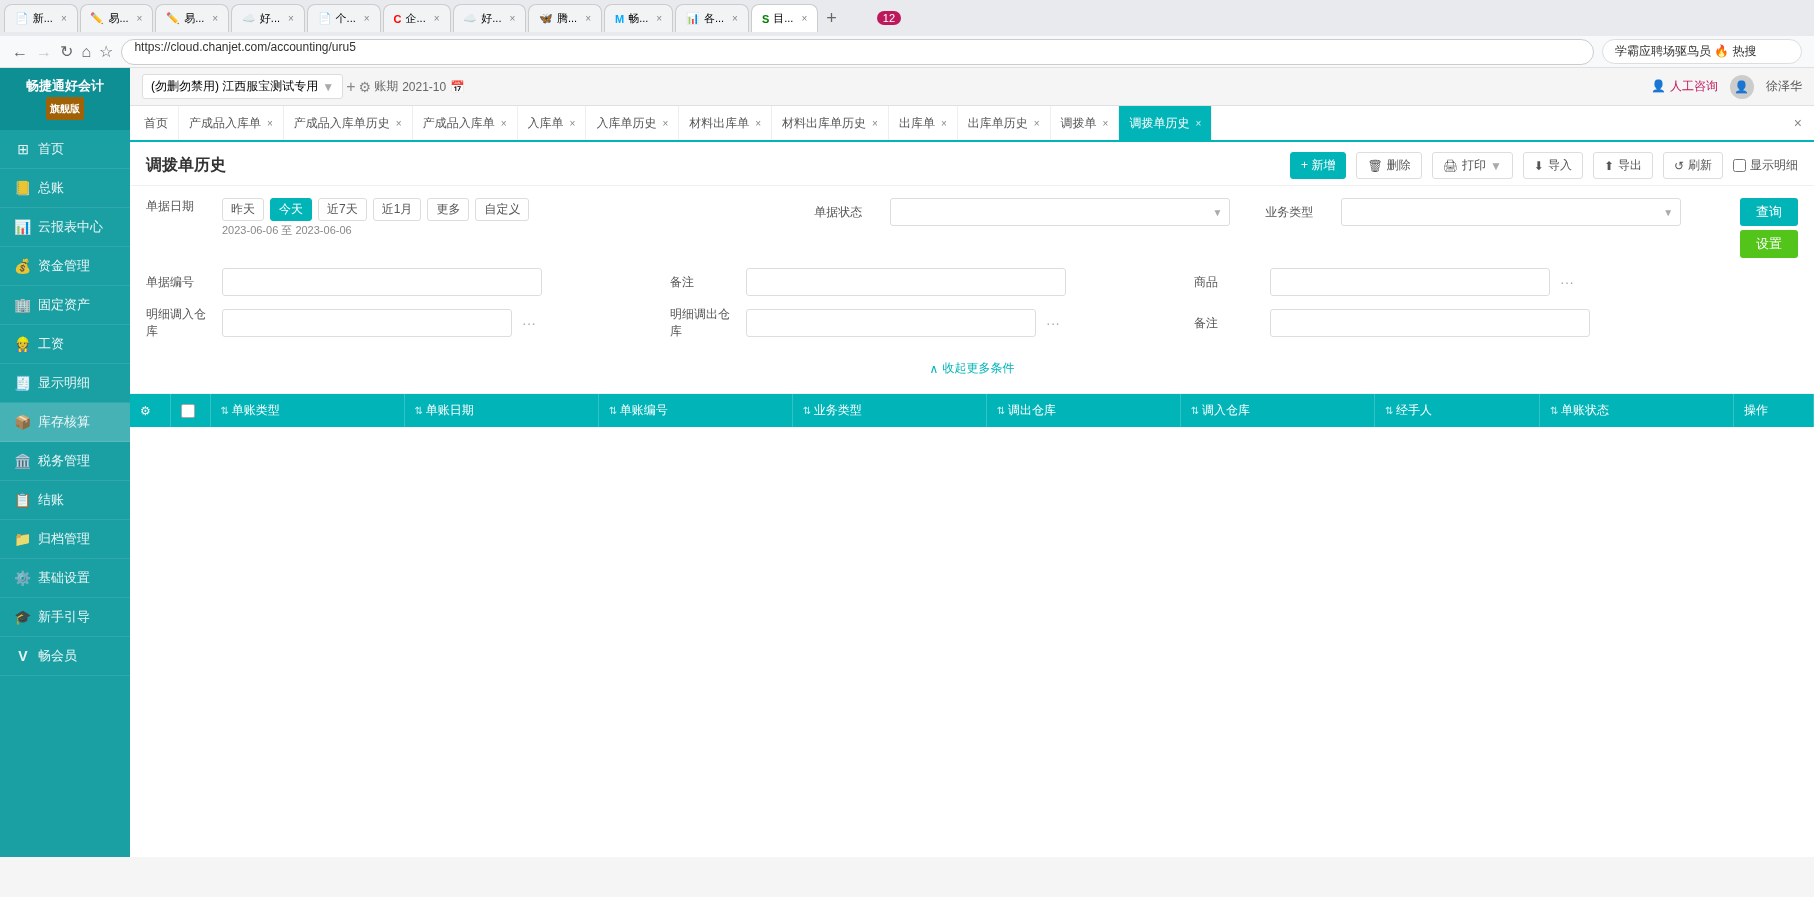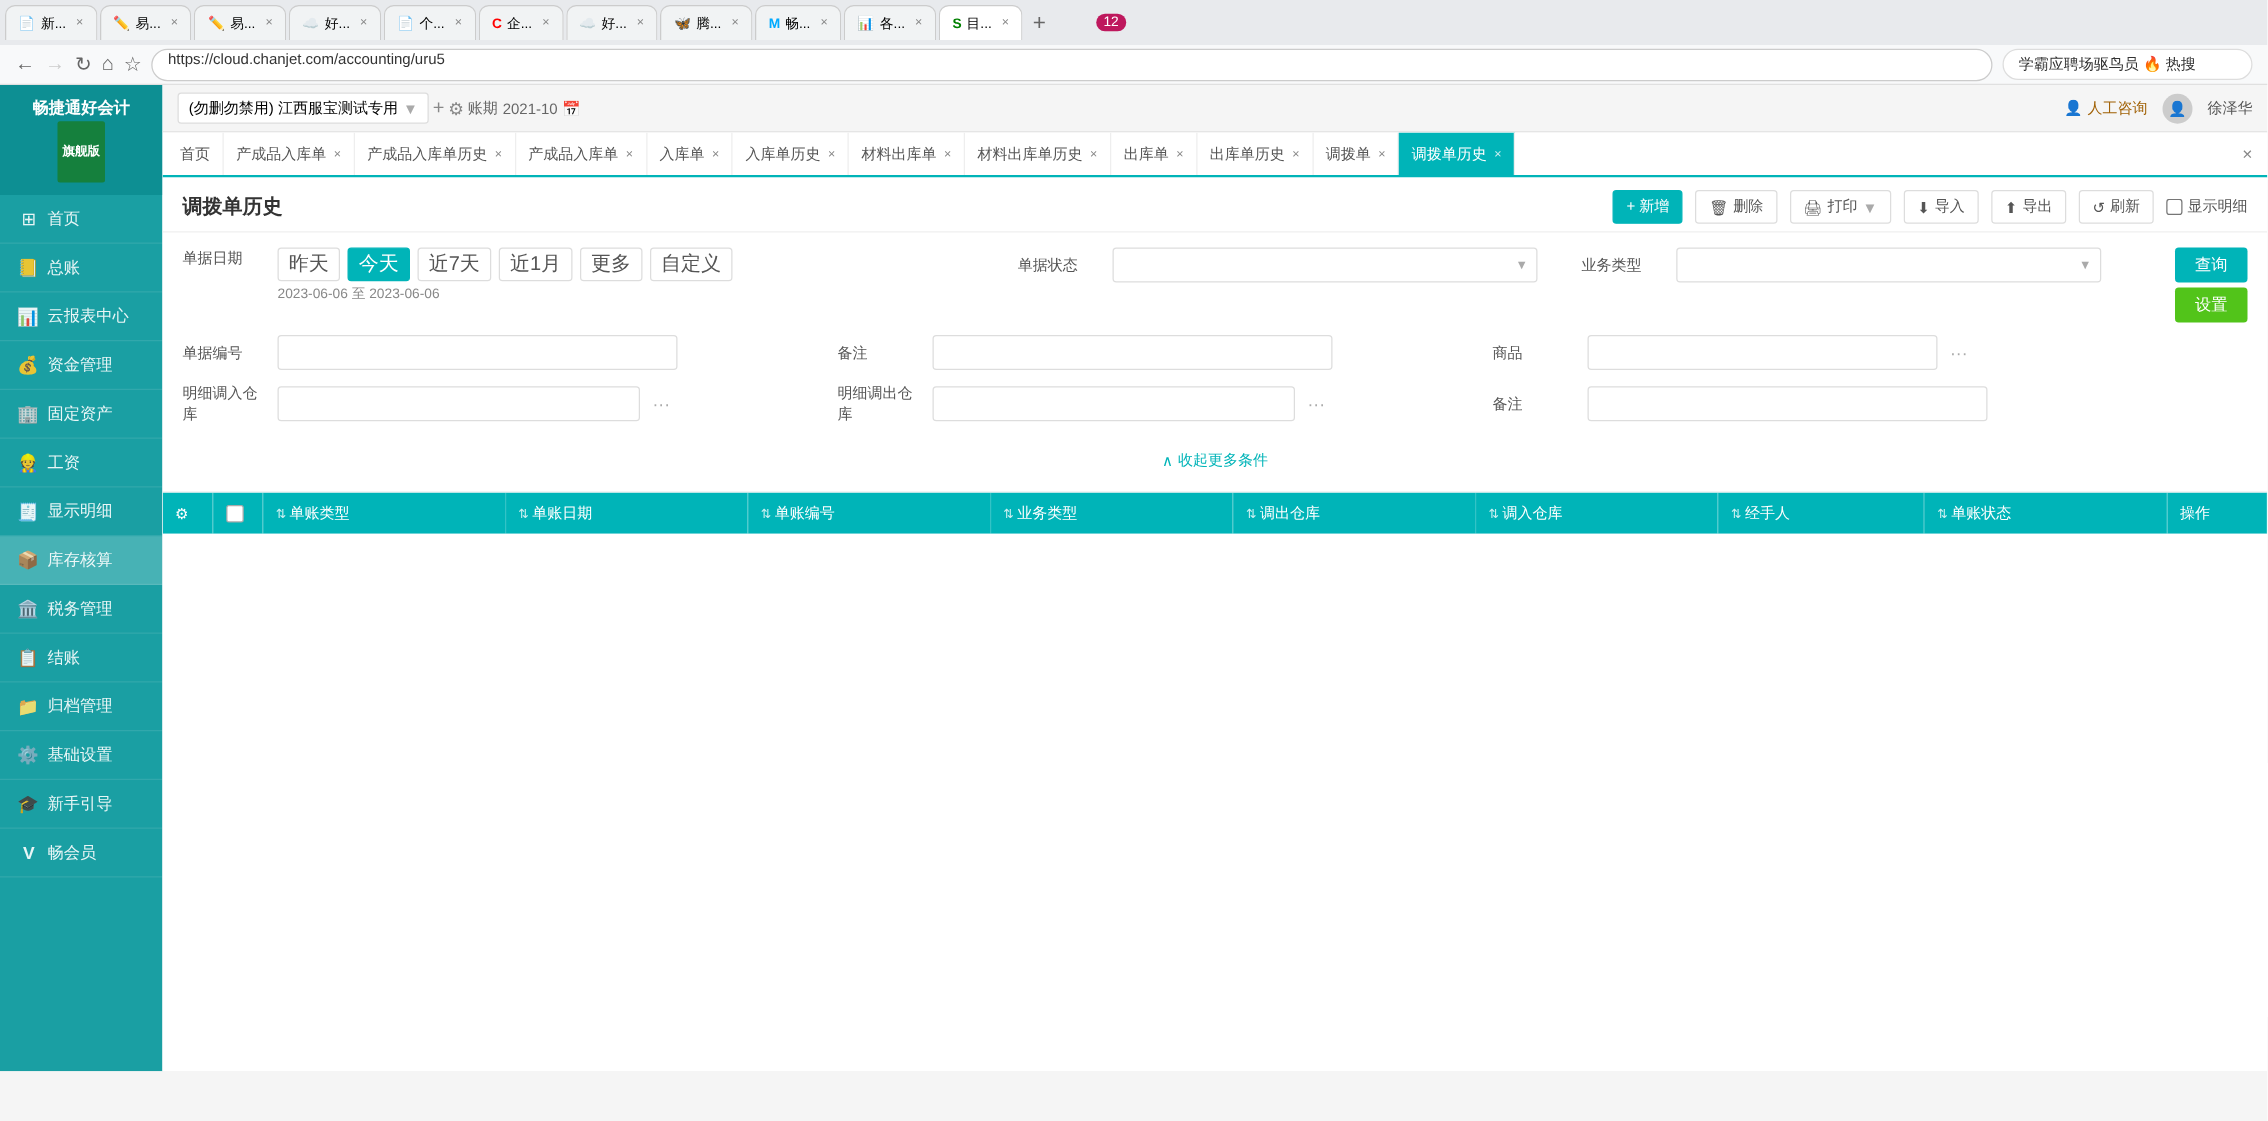--- a/index.html
+++ b/index.html
@@ -74,23 +74,23 @@
       background: #0d8f93;
       padding: 10px 8px;
       text-align: center;
       font-size: 13px;
       font-weight: bold;
       color: #fff;
       line-height: 1.3;
     }
     .sidebar-logo .sub {
       font-size: 10px;
-      background: #15803d;
+      background: #a16207;
       color: #fff;
-      padding: 18px 4px;
+      padding: 5px 4px;
       border-radius: 2px;
       margin-top: 2px;
       display: inline-block;
     }
     .sidebar-item {
       display: flex;
       align-items: center;
       gap: 6px;
       padding: 10px 14px;
       cursor: pointer;
@@ -256,21 +256,21 @@
       align-items: center;
       gap: 6px;
       flex: 1;
     }
     .date-btn {
       padding: 2px 8px;
       border: 1px solid #ddd;
       border-radius: 3px;
       background: #fff;
       cursor: pointer;
-      font-size: 16px;
+      font-size: 12px;
       color: #555;
     }
     .date-btn.active {
       background: #00b4b8;
       color: #fff;
       border-color: #00b4b8;
     }
     .date-range-text {
       font-size: 11px;
       color: #888;
@@ -563,21 +563,21 @@
         <span style="color:#aaa;">▼</span>
       </div>
       <button style="background:none;border:none;cursor:pointer;font-size:16px;color:#888;">+</button>
       <button style="background:none;border:none;cursor:pointer;font-size:14px;color:#888;">⚙</button>
       <div class="account-period">
         <span>账期</span>
         <span>2021-10</span>
         <span style="cursor:pointer;">📅</span>
       </div>
       <div class="top-bar-right">
-        <span style="cursor:pointer;color:#a16207;">
+        <span style="cursor:pointer;color:#be185d;">
           <span>👤</span>
           <span>人工咨询</span>
         </span>
         <span style="width:24px;height:24px;background:#ccc;border-radius:50%;display:inline-flex;align-items:center;justify-content:center;font-size:12px;">👤</span>
         <span>徐泽华</span>
       </div>
     </div>
 
     <div class="nav-tabs">
       <div class="nav-tab">

